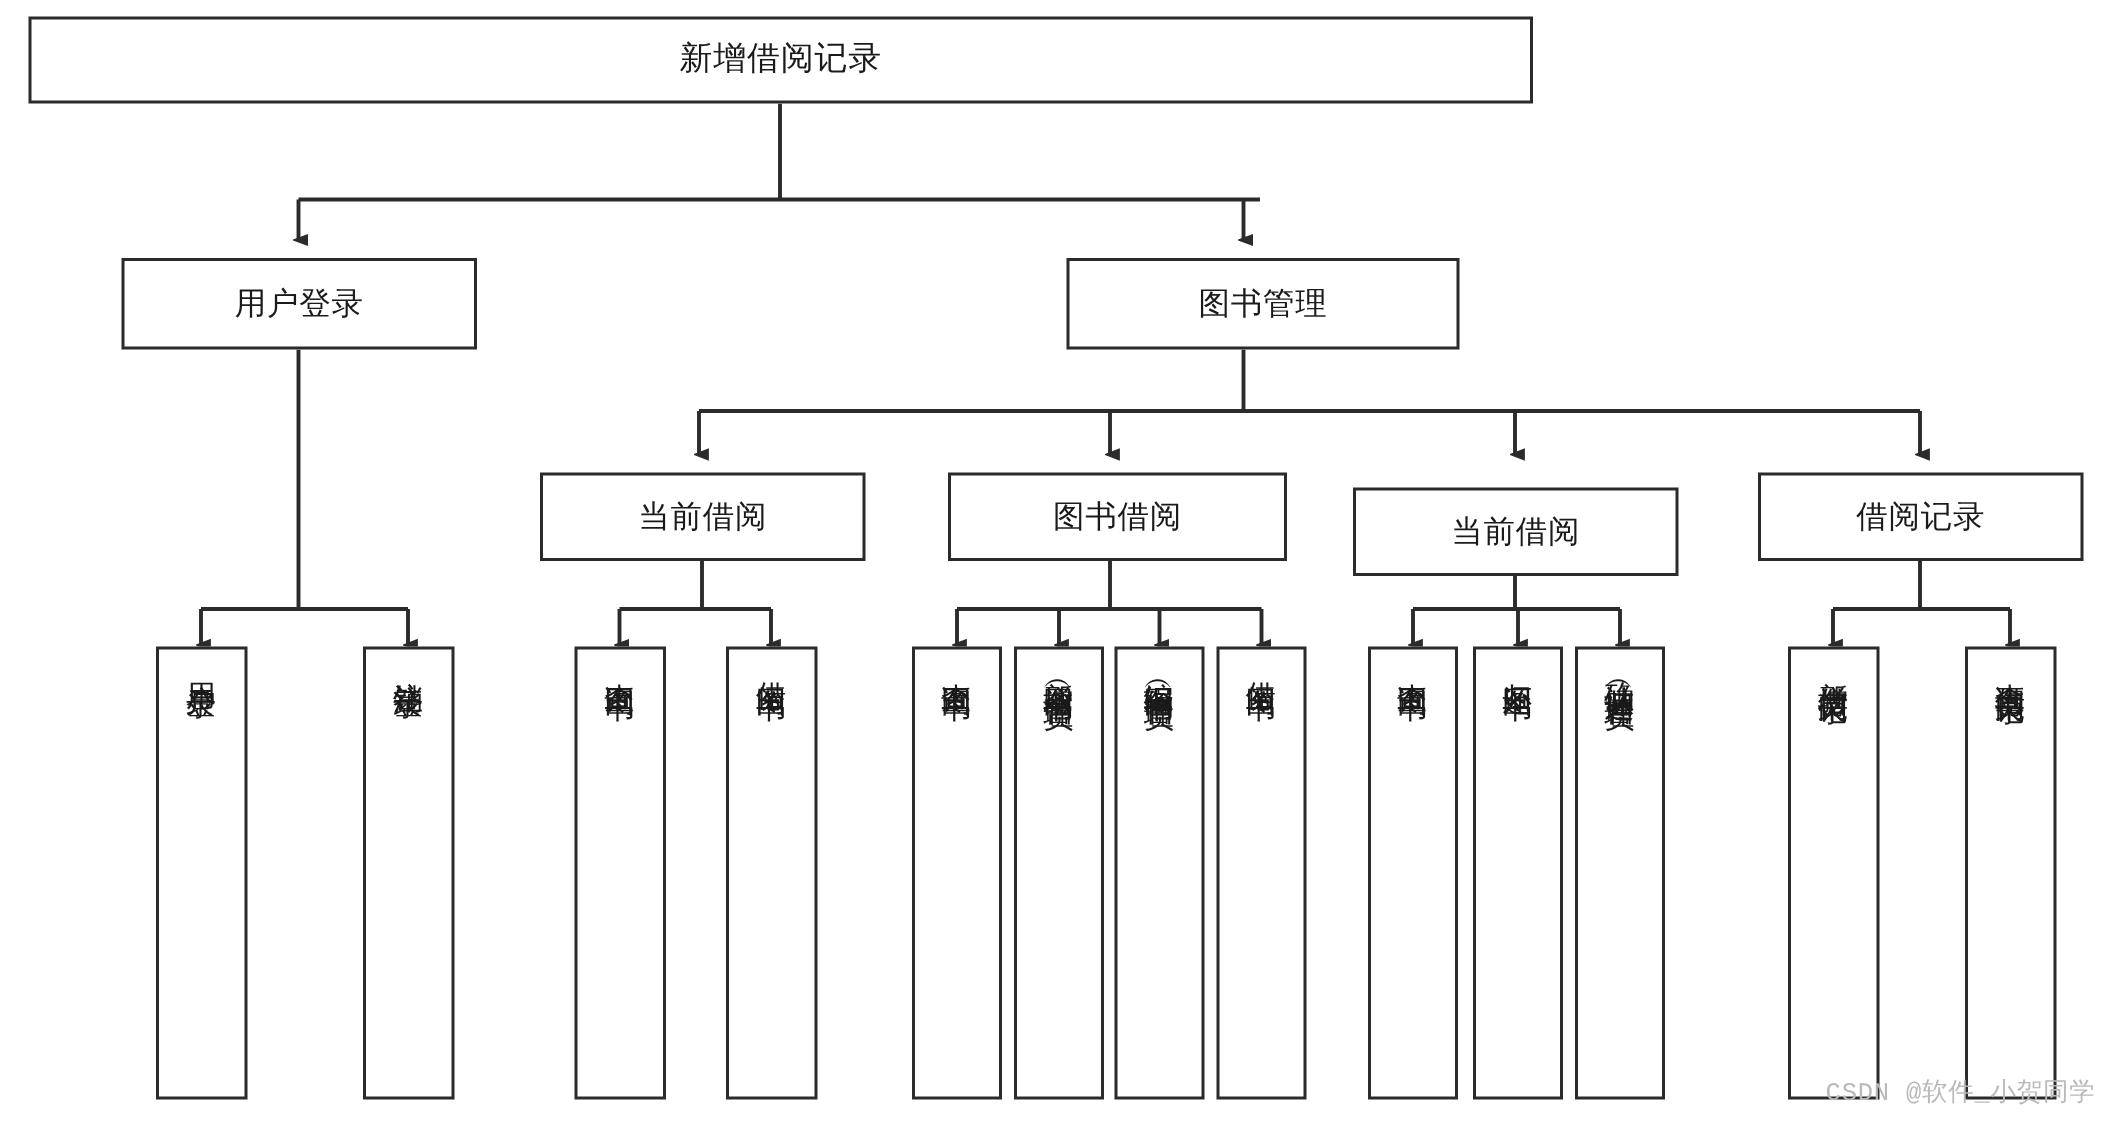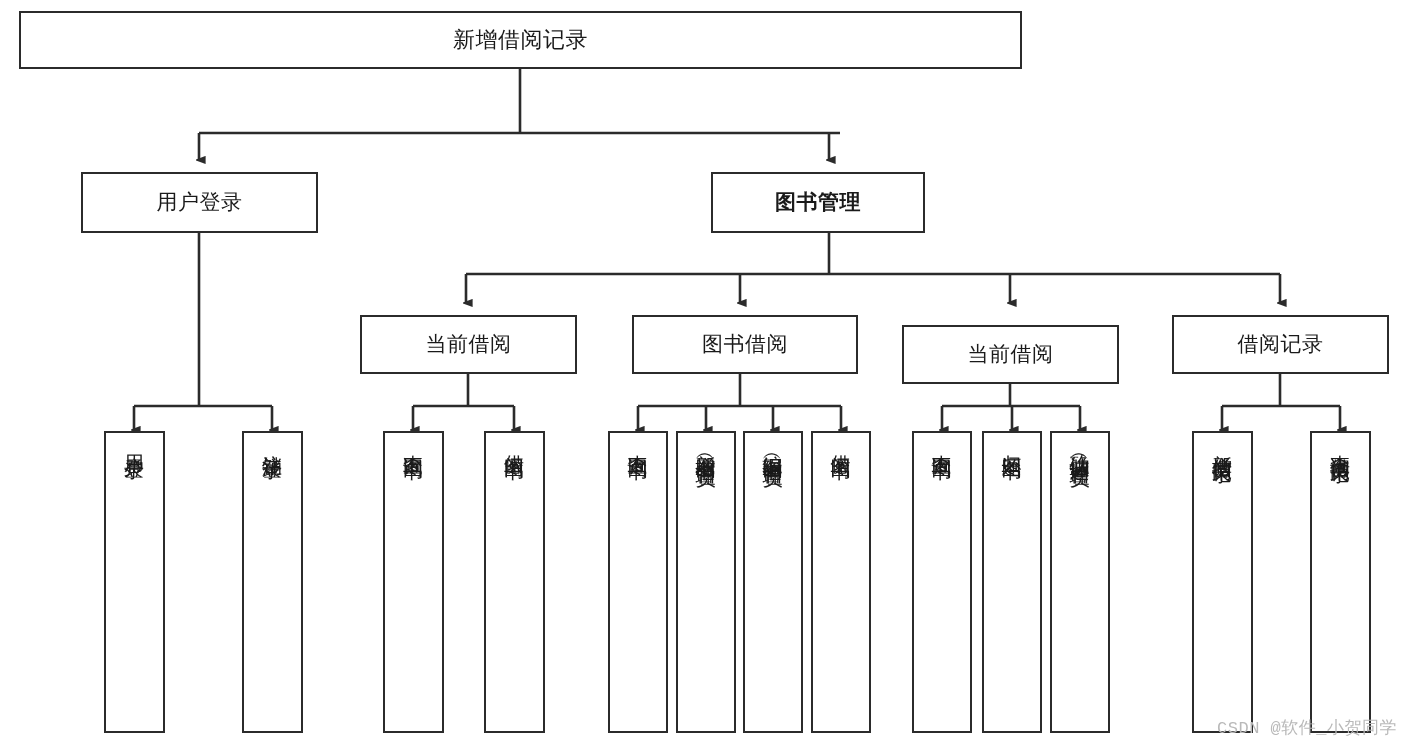--- a/index.html
+++ b/index.html
@@ -132,21 +132,21 @@
   </svg>
 
   <div class="node horiz root" style="left:19px; top:11px; width:1003px; height:58px;">
     <span class="label">新增借阅记录</span>
   </div>
 
   <div class="node horiz" style="left:81px; top:172px; width:237px; height:61px;">
     <span class="label">用户登录</span>
   </div>
 
-  <div class="node horiz" style="left:711px; top:172px; width:214px; height:61px;font-weight:bold;">
+  <div class="node horiz" style="left:711px; top:172px; width:262px; height:61px;">
     <span class="label">图书管理</span>
   </div>
 
   <div class="node horiz" style="left:360px; top:315px; width:217px; height:59px;">
     <span class="label">当前借阅</span>
   </div>
 
   <div class="node horiz" style="left:632px; top:315px; width:226px; height:59px;">
     <span class="label">图书借阅</span>
   </div>

